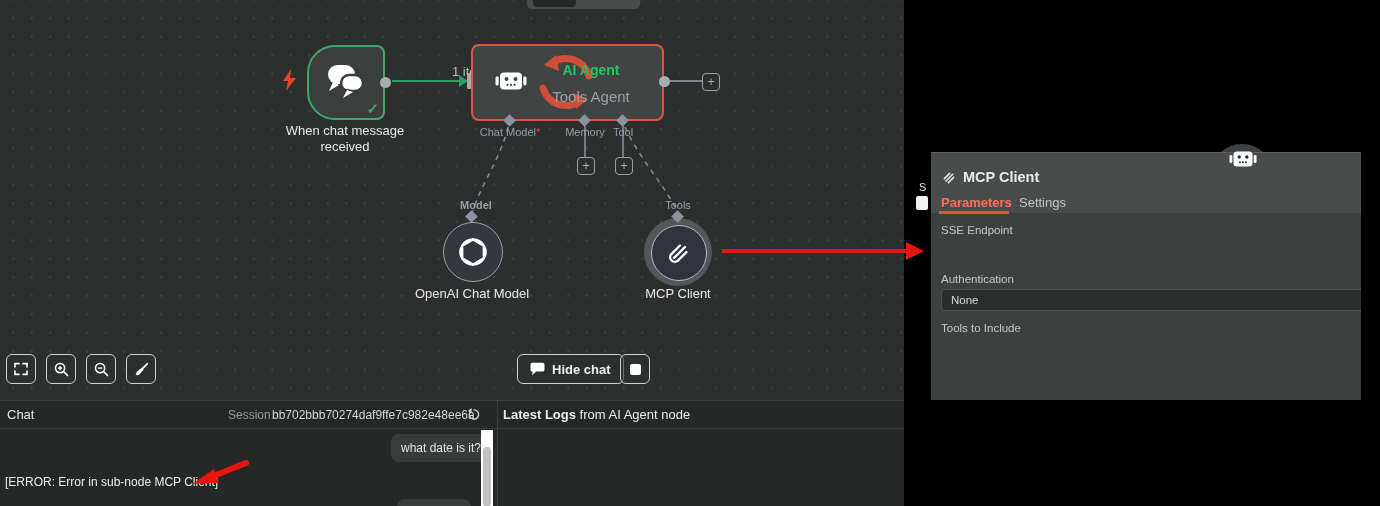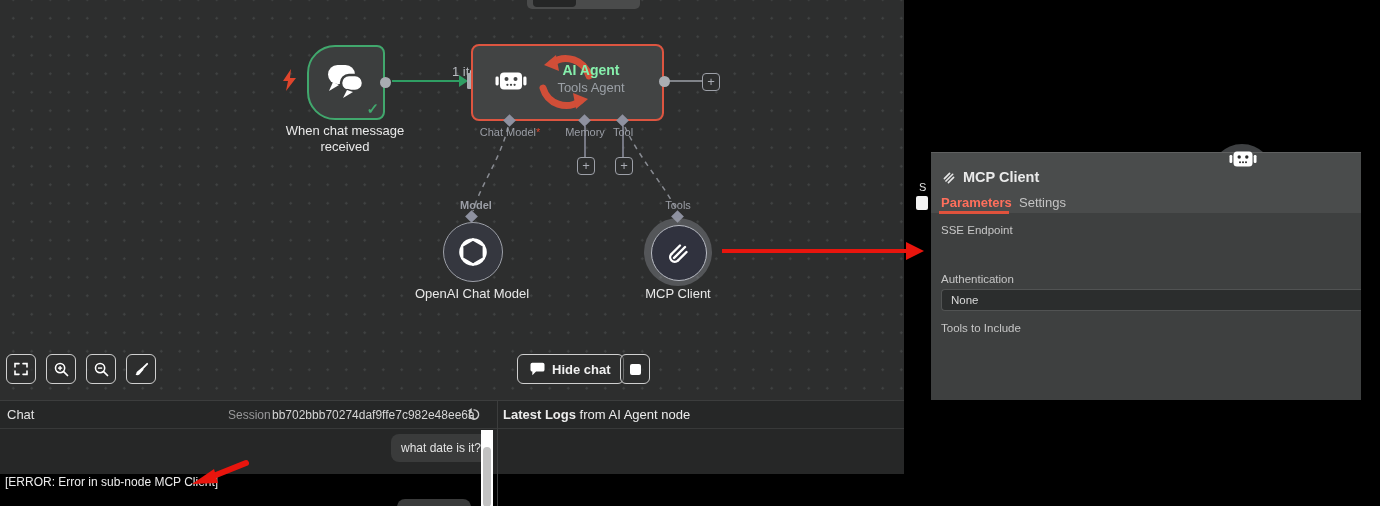--- a/index.html
+++ b/index.html
@@ -15,34 +15,34 @@
   .port-label{color:#9b9ea6;font-size:11px;text-align:center;white-space:nowrap;}
   .diamond{width:9px;height:9px;background:#8e91a0;transform:rotate(45deg);}
   .conn-dot{width:11px;height:11px;border-radius:50%;background:#a9adb2;}
   .plus-box{width:16px;height:16px;border:1.5px solid #9da0a8;border-radius:4px;
             color:#a9acb4;font-size:13px;line-height:15px;text-align:center;background:#2d2e2e;}
 
   .trigger-node{left:307px;top:45px;width:74px;height:71px;background:#3c3e3e;
                 border:2px solid #41a86d;border-radius:28px 8px 8px 28px;}
   .agent-node{left:471px;top:44px;width:189px;height:73px;background:#424444;
               border:2px solid #dd5540;border-radius:8px;}
-  .agent-title{color:#86efac;font-size:14px;font-weight:bold;}
-  .agent-sub{color:#9ba0a6;font-size:13px;margin-top:2px;}
+  .agent-title{color:#22c55e;font-size:14px;font-weight:bold;}
+  .agent-sub{color:#9ba0a6;font-size:15px;margin-top:10px;}
   .round-node{border-radius:50%;background:#35373f;border:1.5px solid #9da0a8;}
   .mcp-ring{width:68px;height:68px;border-radius:50%;background:rgba(150,153,160,.38);}
   .items-label{color:#b9bcc1;font-size:13px;margin-left:44px;}
 
   .tool-btn{width:30px;height:30px;border:1.5px solid #cfcfcf;border-radius:6px;
             background:rgba(45,46,46,.6);display:flex;align-items:center;justify-content:center;box-sizing:border-box;}
   .wide-btn{height:30px;border:1.5px solid #cfcfcf;border-radius:6px;background:rgba(45,46,46,.6);
             display:flex;align-items:center;justify-content:center;gap:7px;box-sizing:border-box;
             color:#f0f0f0;font-size:13px;font-weight:bold;padding:0 12px;}
 
   
-  .bottom{left:0;top:400px;width:904px;height:74px;background:#262727;border-top:1px solid #3c3d3d;box-sizing:border-box;}
+  .bottom{left:0;top:400px;width:904px;height:106px;background:#262727;border-top:1px solid #3c3d3d;box-sizing:border-box;}
   .bot-head{position:absolute;left:0;top:0;width:100%;height:28px;border-bottom:1px solid #383939;box-sizing:border-box;}
   .chat-title{color:#e3e3e3;font-size:13px;font-weight:500;}
   .session-label{color:#98989a;font-size:12px;}
   .session-id{color:#d6d6d6;font-size:12px;}
   .logs-title{color:#ececec;font-size:13px;}
   .vdivider{width:1px;background:#3c3d3d;}
   .bubble{background:#3a3b3b;border-radius:8px;color:#e3e3e3;font-size:12px;padding:7px 10px;}
   .error-text{color:#ececec;font-size:12px;}
 
   

